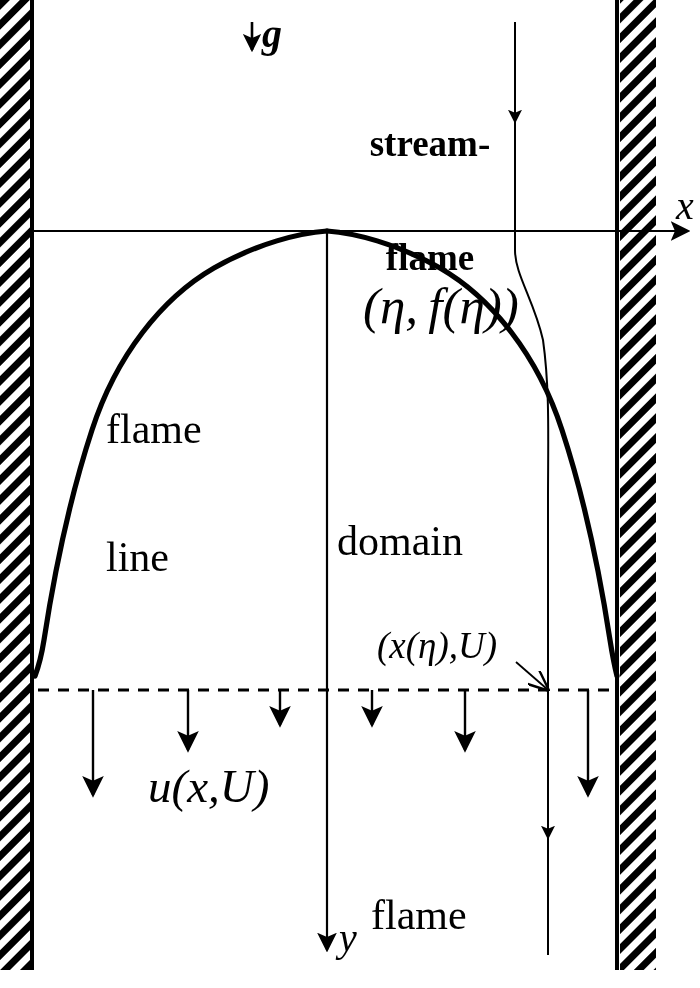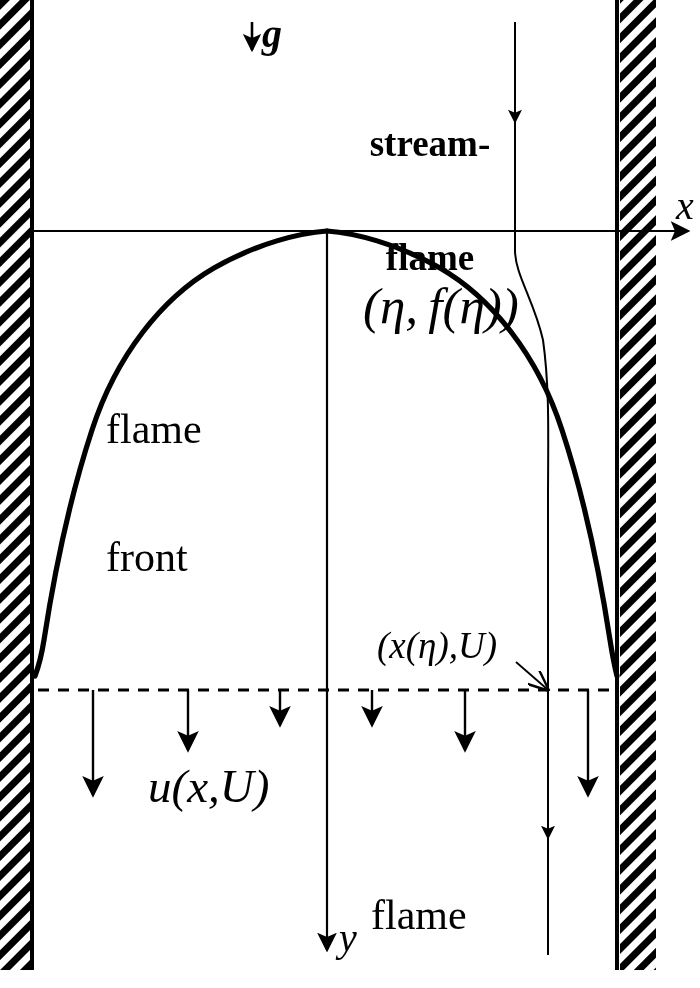--- a/index.html
+++ b/index.html
@@ -90,23 +90,24 @@
   </div>
 
   <div class="lbl serif it" style="left:676px;top:186px;font-size:40px;">x</div>
 
   <div class="lbl serif it" style="left:339px;top:918px;font-size:40px;">y</div>
 
   <div class="lbl serif it" style="left:363px;top:280px;font-size:51px;">(η, f(η))</div>
 
   <div class="lbl serif" style="left:106px;top:322px;font-size:42px;">
     <div>flame</div>
-    <div>front</div>
+    <div>line</div>
   </div>
 
+  <div class="lbl serif" style="left:337px;top:520px;font-size:42px;">domain</div>
 
   <div class="lbl serif it" style="left:377px;top:627px;font-size:37px;text-align:center;">(x(η),U)</div>
 
   <div class="lbl serif it" style="left:148px;top:763px;font-size:47px;">u(x,U)</div>
 
   <div class="lbl serif" style="left:371px;top:808px;font-size:42px;">
     <div>flame</div>
     
   </div>
 

